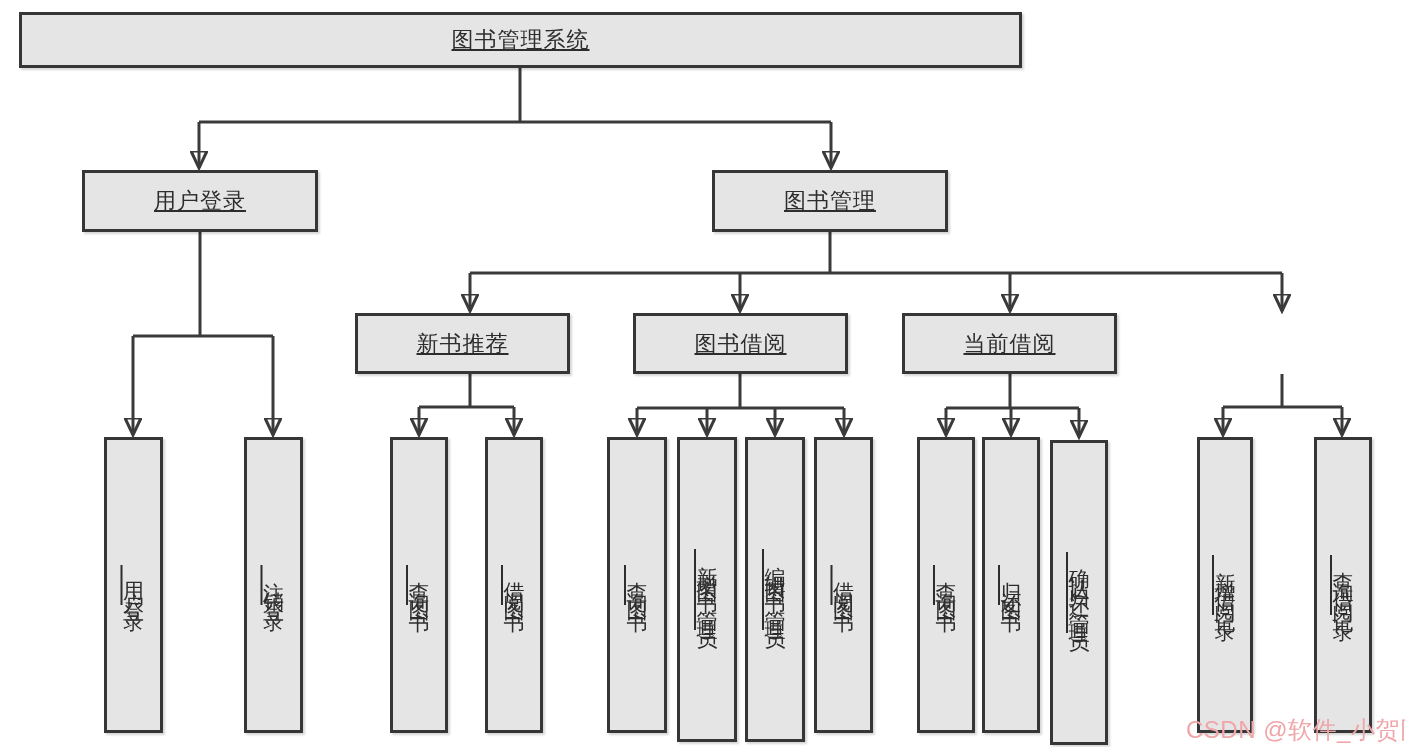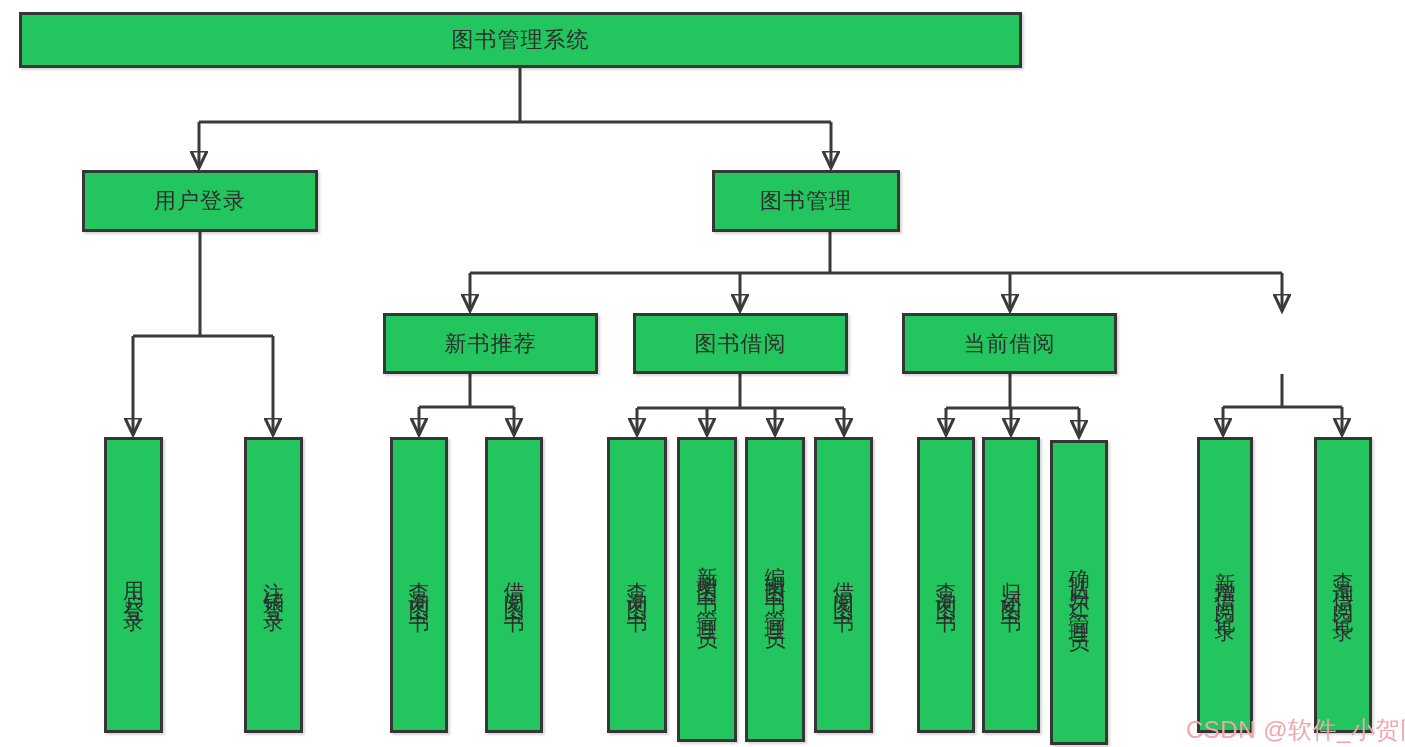--- a/index.html
+++ b/index.html
@@ -1,31 +1,32 @@
 <!DOCTYPE html>
 <html><head>
 <meta charset="utf-8">
 <style>
   html,body{margin:0;padding:0;background:#ffffff;}
   body{font-family:"Liberation Sans","DejaVu Sans",sans-serif;}
   #canvas{position:relative;width:1405px;height:747px;background:#ffffff;overflow:hidden;}
   #wires{position:absolute;left:0;top:0;width:1405px;height:747px;}
   .box{
     position:absolute;
-    background:#22c55e;
+    background:#e5e5e5;
     border:3px solid #363636;
     box-shadow:2px 2px 2px rgba(0,0,0,0.16);
     display:flex;align-items:center;justify-content:center;
     color:#2d2d2d;
     box-sizing:border-box;
+    text-decoration:underline;
   }
   .h-label{font-size:22px;letter-spacing:1px;white-space:nowrap;}
   .root{left:19px;top:12px;width:1003px;height:56px;}
   .lvl2a{left:82px;top:170px;width:236px;height:62px;}
-  .lvl2b{left:712px;top:170px;width:188px;height:62px;}
+  .lvl2b{left:712px;top:170px;width:236px;height:62px;}
   .lvl3{top:313px;height:61px;width:215px;}
   .leaf{top:437px;height:296px;}
   .leaf.tall{height:305px;}
   .v-label{
     writing-mode:vertical-rl;
     text-orientation:mixed;
     font-size:21px;
     letter-spacing:10px;
     color:#2d2d2d;
     white-space:nowrap;
@@ -88,21 +89,21 @@
     <span class="h-label">图书管理系统</span>
   </div>
 
   <div class="box lvl2a">
     <span class="h-label">用户登录</span>
   </div>
   <div class="box lvl2b">
     <span class="h-label">图书管理</span>
   </div>
 
-  <div class="box lvl3" style="left:383px;">
+  <div class="box lvl3" style="left:355px;">
     <span class="h-label">新书推荐</span>
   </div>
   <div class="box lvl3" style="left:633px;justify-content:center;">
     <span class="h-label">图书借阅</span>
   </div>
   <div class="box lvl3" style="left:902px;">
     <span class="h-label">当前借阅</span>
   </div>
 
   <div class="box leaf" style="left:104px;width:59px;">

